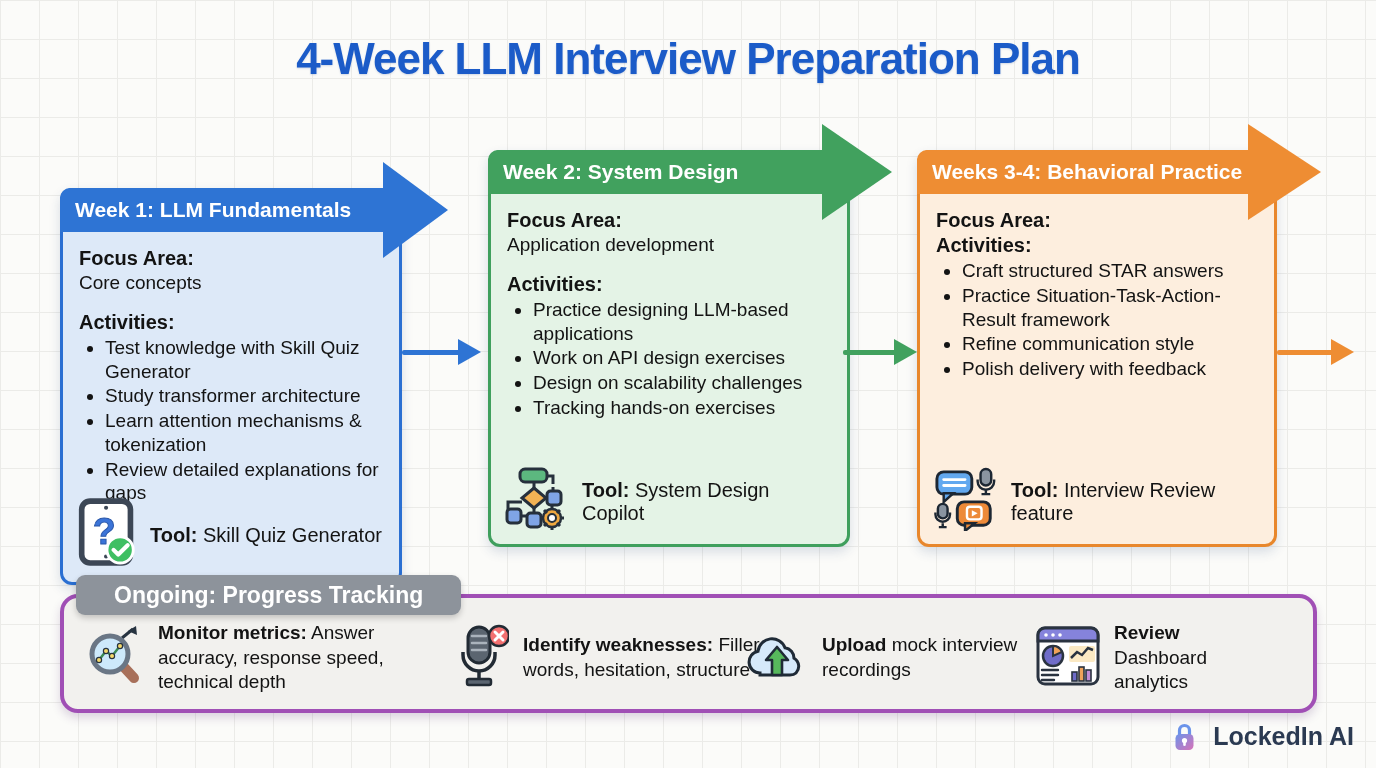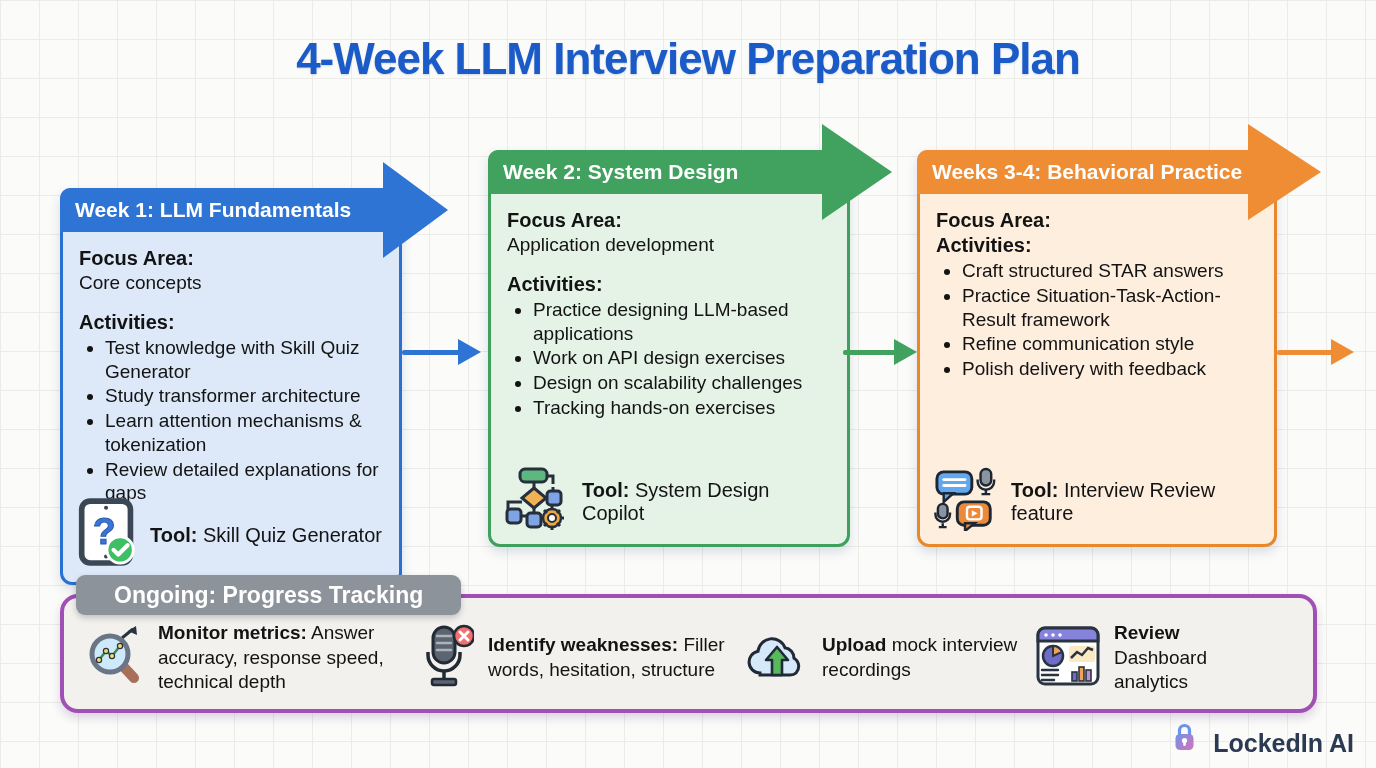--- a/index.html
+++ b/index.html
@@ -91,28 +91,28 @@
     color:#fff; font-weight:bold; font-size:23px;
     box-shadow:0 3px 6px rgba(0,0,0,.2);
   }
   .track-item {
     position:absolute; top:6px; height:108px;
     display:flex; align-items:center; gap:14px;
   }
   .track-item .txt { font-size:19px; line-height:1.3; }
   .track-item b { font-weight:bold; }
   .ti-1 { left:20px; }  .ti-1 .txt { width:258px; }
-  .ti-2 { left:358px;justify-content:center; } .ti-2 .txt { width:242px; }
+  .ti-2 { left:393px;justify-content:center; } .ti-2 .txt { width:242px; }
   .ti-3 { left:682px; } .ti-3 .txt { width:212px; }
   .ti-4 { left:972px; } .ti-4 .txt { width:150px; }
 
   
   .brand {
     position:absolute; right:22px; bottom:10px;
-    display:flex; align-items:flex-end; gap:16px;
+    display:flex; align-items:flex-start; gap:16px;
     font-size:25px; font-weight:bold; color:#2b3a52;
   }
 </style>
 </head>
 <body>
 
 <div class="stage">
 
   <div class="page-title">4-Week LLM Interview Preparation Plan</div>
 

